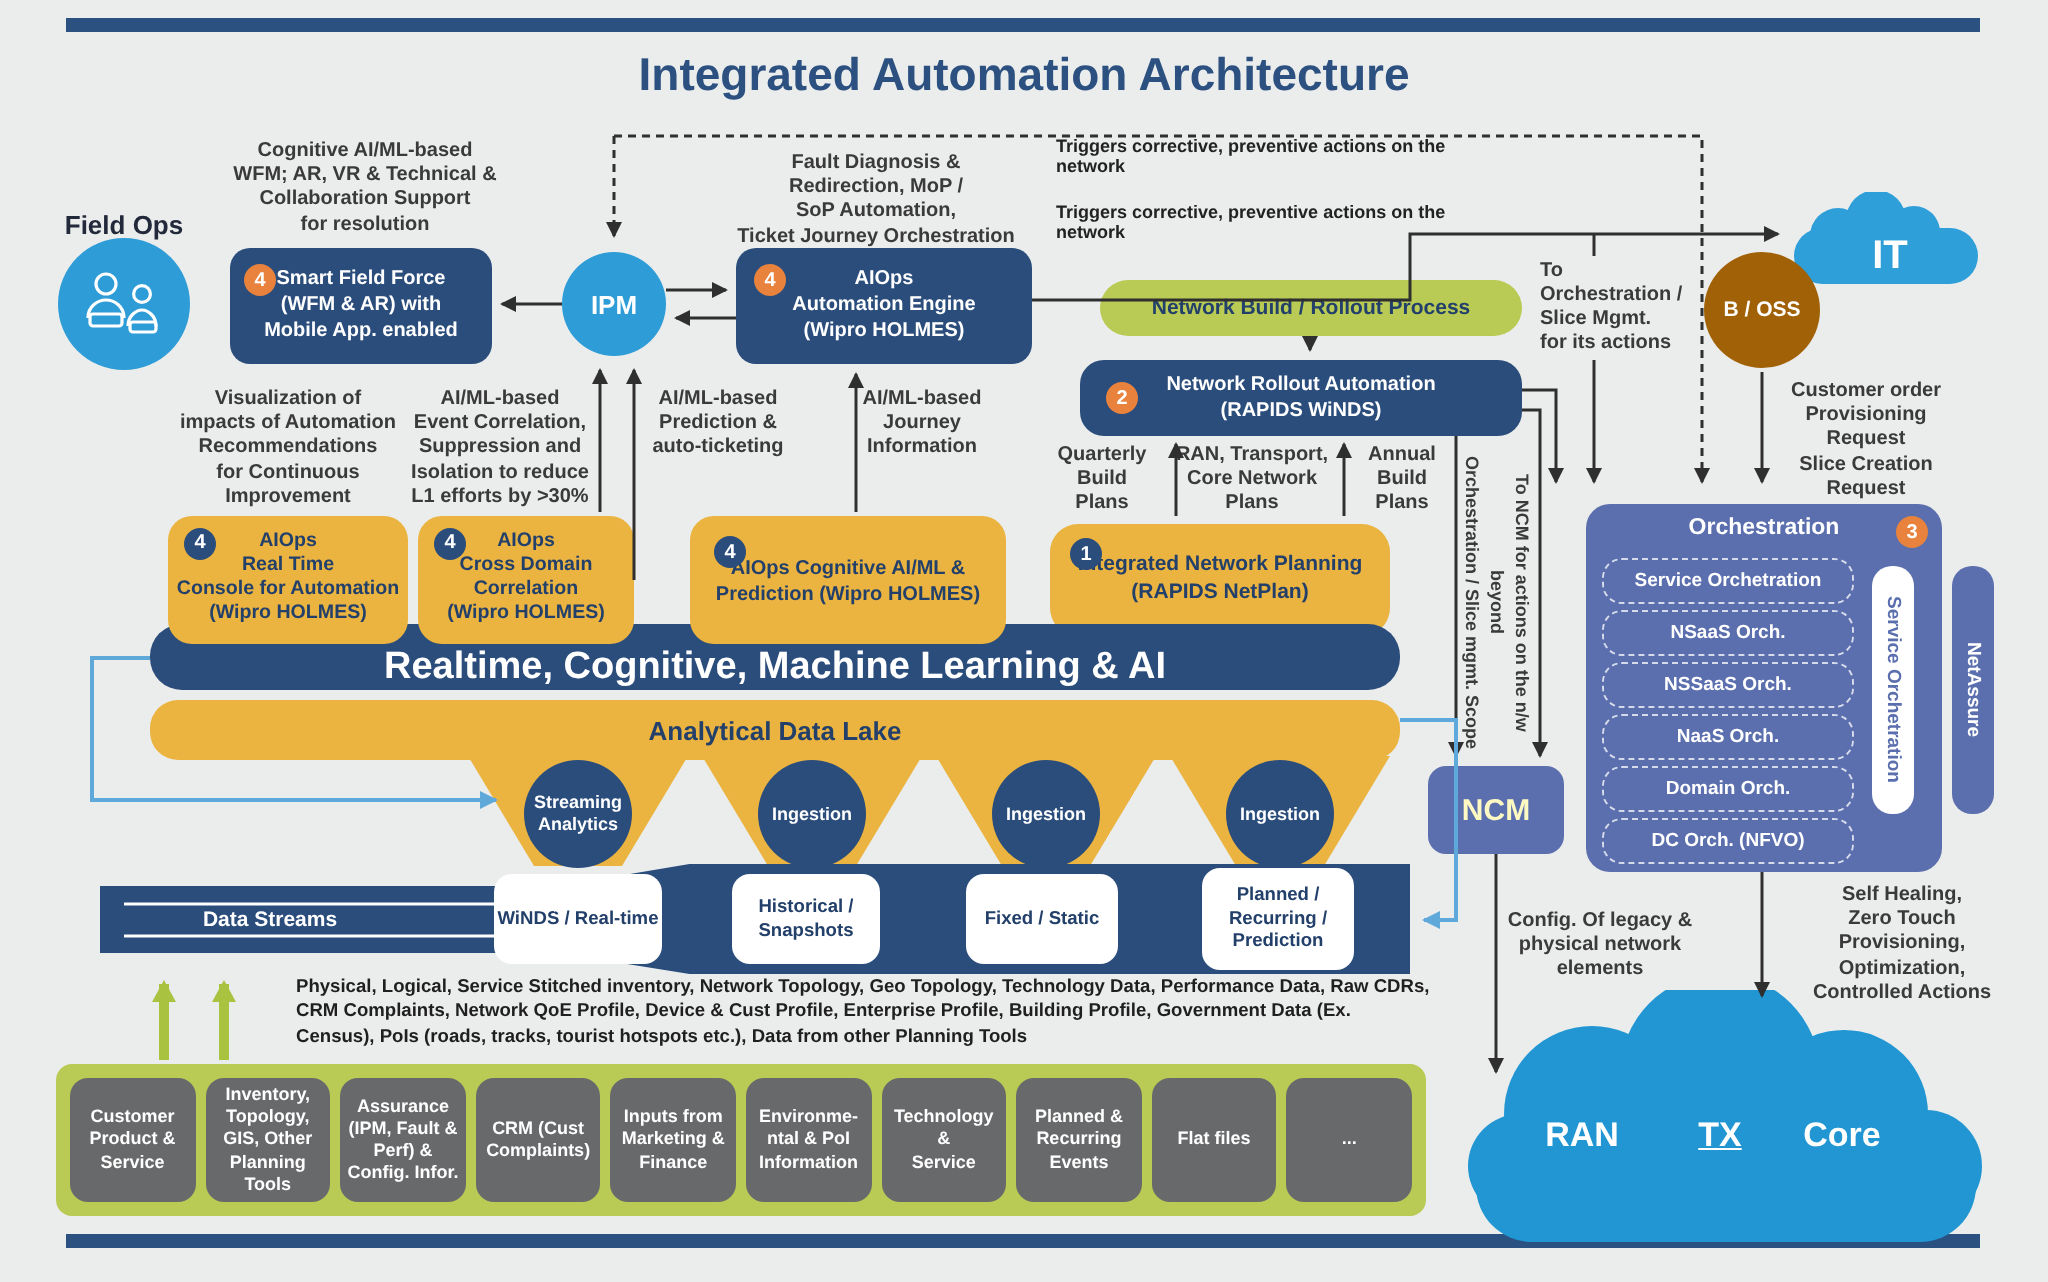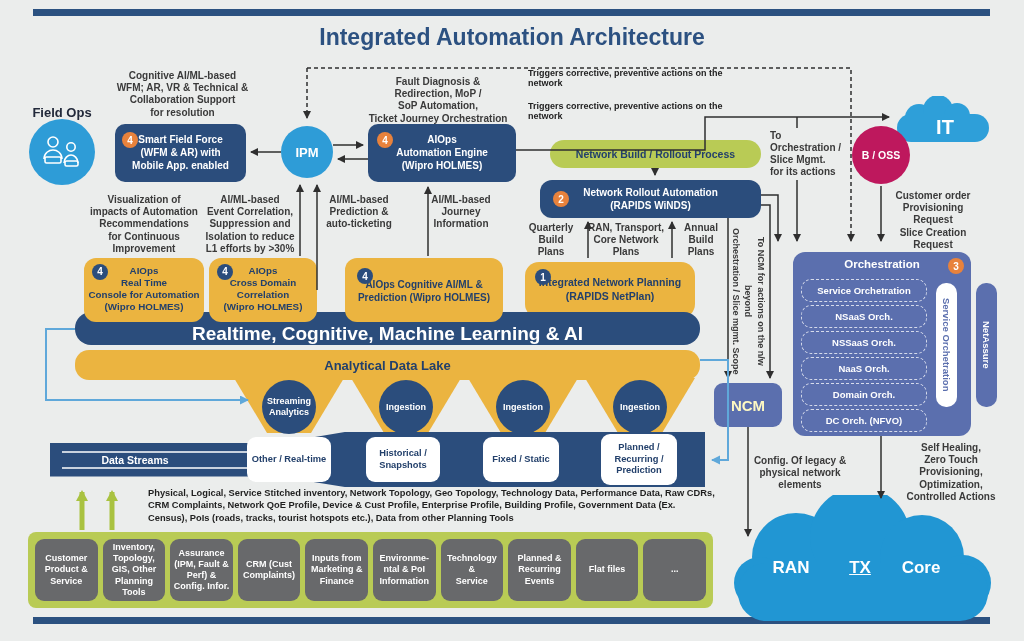--- a/index.html
+++ b/index.html
@@ -85,21 +85,21 @@
       <g fill="#2e9fd9">
         <circle cx="26" cy="22" r="14"></circle>
           <circle cx="45" cy="14" r="15"></circle>
           <circle cx="64" cy="20" r="13"></circle>
         <rect x="4" y="18" width="92" height="28" rx="14"></rect>
       </g>
       <text x="52" y="38" text-anchor="middle" fill="#fff" font-size="20" font-weight="bold" font-family="Liberation Sans,sans-serif">IT</text>
     </svg>
   </div>
 
-  <div class="abs circle" style="left:852px;top:126px;width:58px;height:58px;background:#be185d;font-size:10.5px;">
+  <div class="abs circle" style="left:852px;top:126px;width:58px;height:58px;background:#a16207;font-size:10.5px;">
     <span>B / OSS</span>
   </div>
   <div class="abs note pre" style="left:872px;top:190px;width:122px;">Customer order
 Provisioning
 Request
 Slice Creation
 Request</div>
 
   <div class="abs pre" style="left:770px;top:130px;width:72px;font-size:10px;font-weight:600;color:#3a3a3a;line-height:1.2;">To
 Orchestration /
@@ -183,21 +183,21 @@
   <div class="abs circle pre" style="left:262px;top:380px;width:54px;height:54px;background:#2b4d7c;font-size:9px;line-height:1.2;text-align:center;z-index:4;">Streaming
 Analytics</div>
   <div class="abs circle" style="left:379px;top:380px;width:54px;height:54px;background:#2b4d7c;font-size:9px;z-index:4;">Ingestion</div>
   <div class="abs circle" style="left:496px;top:380px;width:54px;height:54px;background:#2b4d7c;font-size:9px;z-index:4;">Ingestion</div>
   <div class="abs circle" style="left:613px;top:380px;width:54px;height:54px;background:#2b4d7c;font-size:9px;z-index:4;">Ingestion</div>
 
   <div class="abs" style="left:50px;top:432px;width:655px;height:55px;background:#2b4d7c;z-index:5;
               clip-path:polygon(0 20%,35% 20%,45% 0,100% 0,100% 100%,45% 100%,35% 81%,0 81%);"></div>
   <div class="abs" style="left:75px;top:454px;width:120px;text-align:center;color:#fff;font-size:10.5px;font-weight:600;z-index:6;">Data Streams</div>
   <div class="abs bandbox" style="left:247px;top:437px;width:84px;height:45px;z-index:6;">
-    <span class="pre">Other / Real-time</span>
+    <span class="pre">WiNDS / Real-time</span>
   </div>
   <div class="abs bandbox" style="left:366px;top:437px;width:74px;height:45px;z-index:6;">
     <span class="pre">Historical /
 Snapshots</span>
   </div>
   <div class="abs bandbox" style="left:483px;top:437px;width:76px;height:45px;z-index:6;">
     <span class="pre">Fixed / Static</span>
   </div>
   <div class="abs bandbox" style="left:601px;top:434px;width:76px;height:51px;z-index:6;">
     <span class="pre">Planned /

